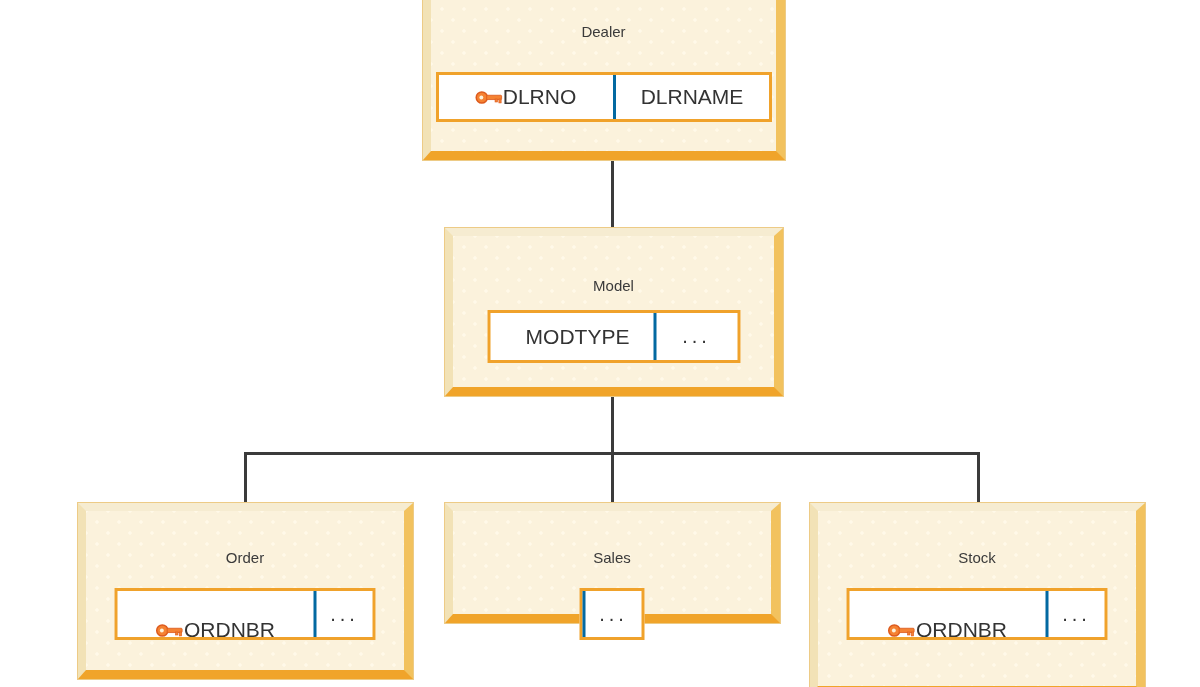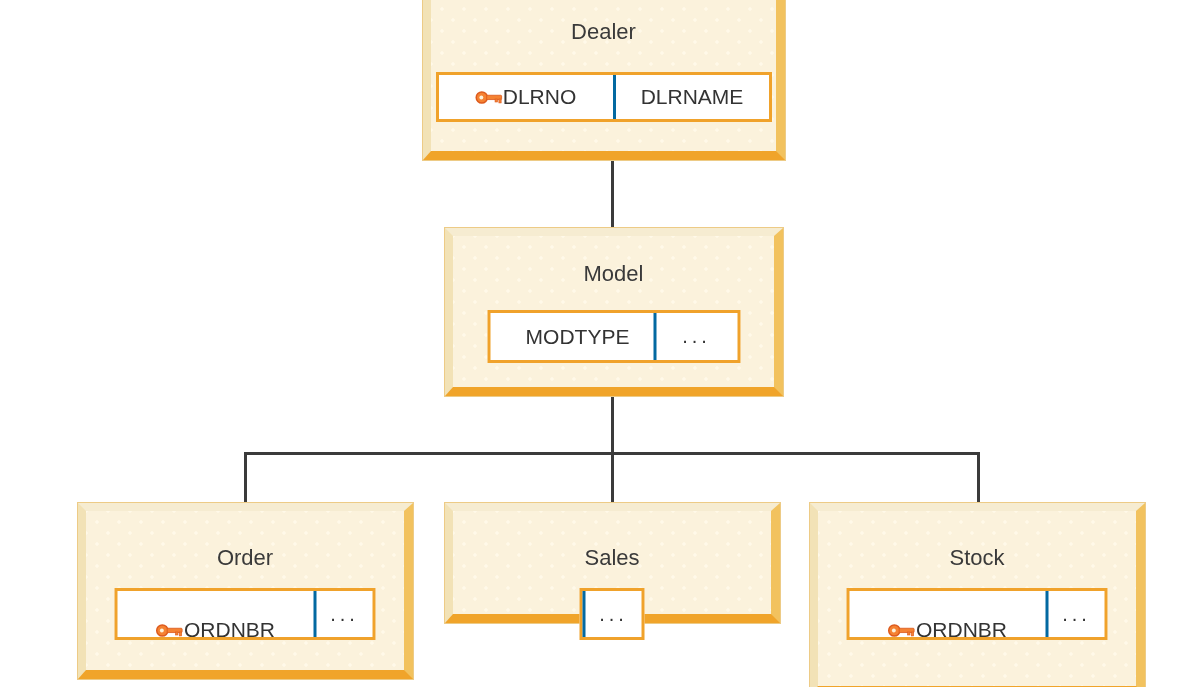--- a/index.html
+++ b/index.html
@@ -24,24 +24,24 @@
     box-shadow:0 0 0 1px #EDCB86;
   }
   #node-dealer{left:423px;top:-10px;width:362px;height:170px;}
   #node-model {left:445px;top:228px;width:338px;height:168px;}
   #node-order {left:78px; top:503px;width:335px;height:176px;}
   #node-sales {left:445px;top:503px;width:335px;height:120px;}
   #node-stock {left:810px;top:503px;width:335px;height:192px;}
 
   .node-title{
     position:absolute;left:0;width:100%;text-align:center;
-    font-size:22px;line-height:24px;color:#3a3a3a;
+    font-size:15px;line-height:24px;color:#3a3a3a;
   }
   #node-dealer .node-title{top:22px;}
-  #node-model  .node-title{top:26px;text-align:center;}
+  #node-model  .node-title{top:38px;text-align:center;}
   #node-order .node-title,#node-sales .node-title,#node-stock .node-title{top:35px;}
 
   
   .field-row{
     position:absolute;left:50%;transform:translateX(-50%);
     display:flex;background:#ffffff;border:3px solid #F0A22B;box-sizing:border-box;
   }
   #node-dealer .field-row{top:74px;height:50px;}
   #node-model  .field-row{top:74px;height:53px;}
   #node-order .field-row,#node-sales .field-row,#node-stock .field-row{top:77px;height:52px;}

